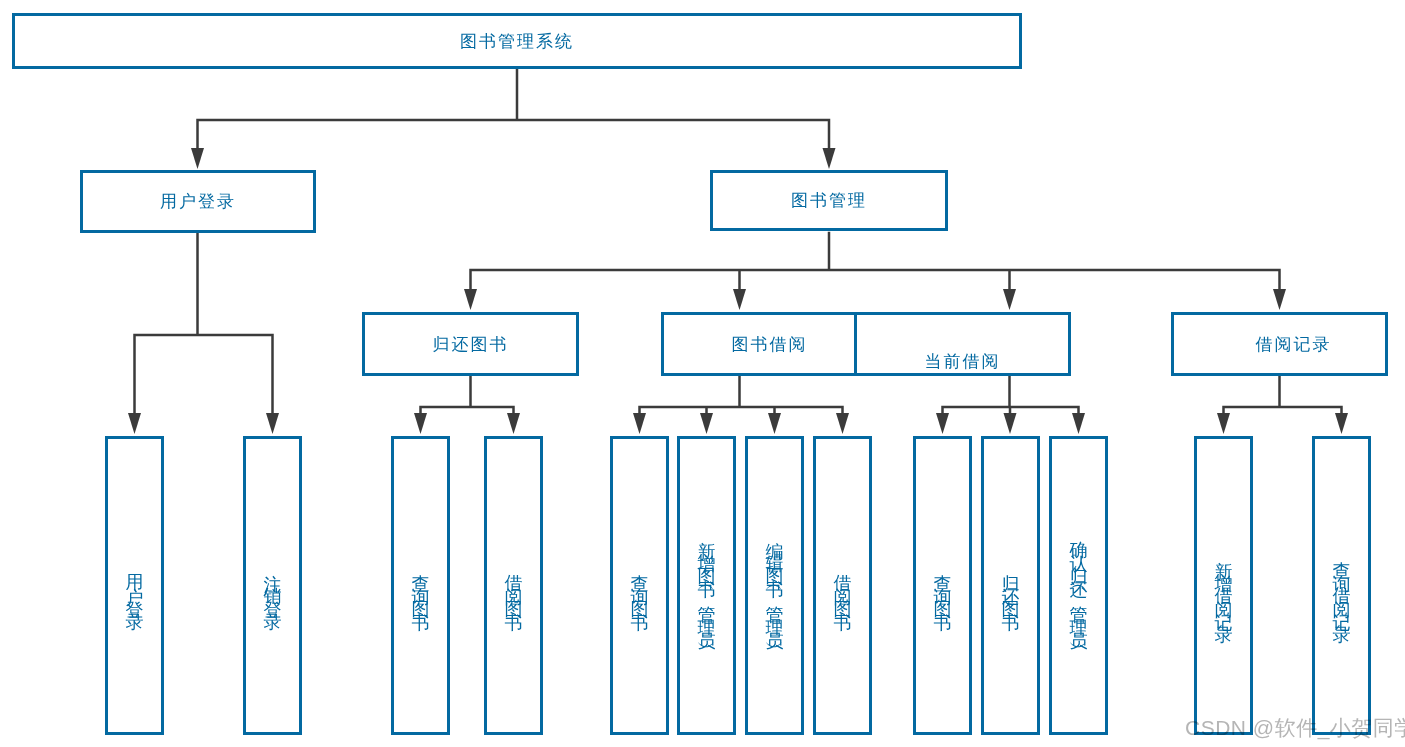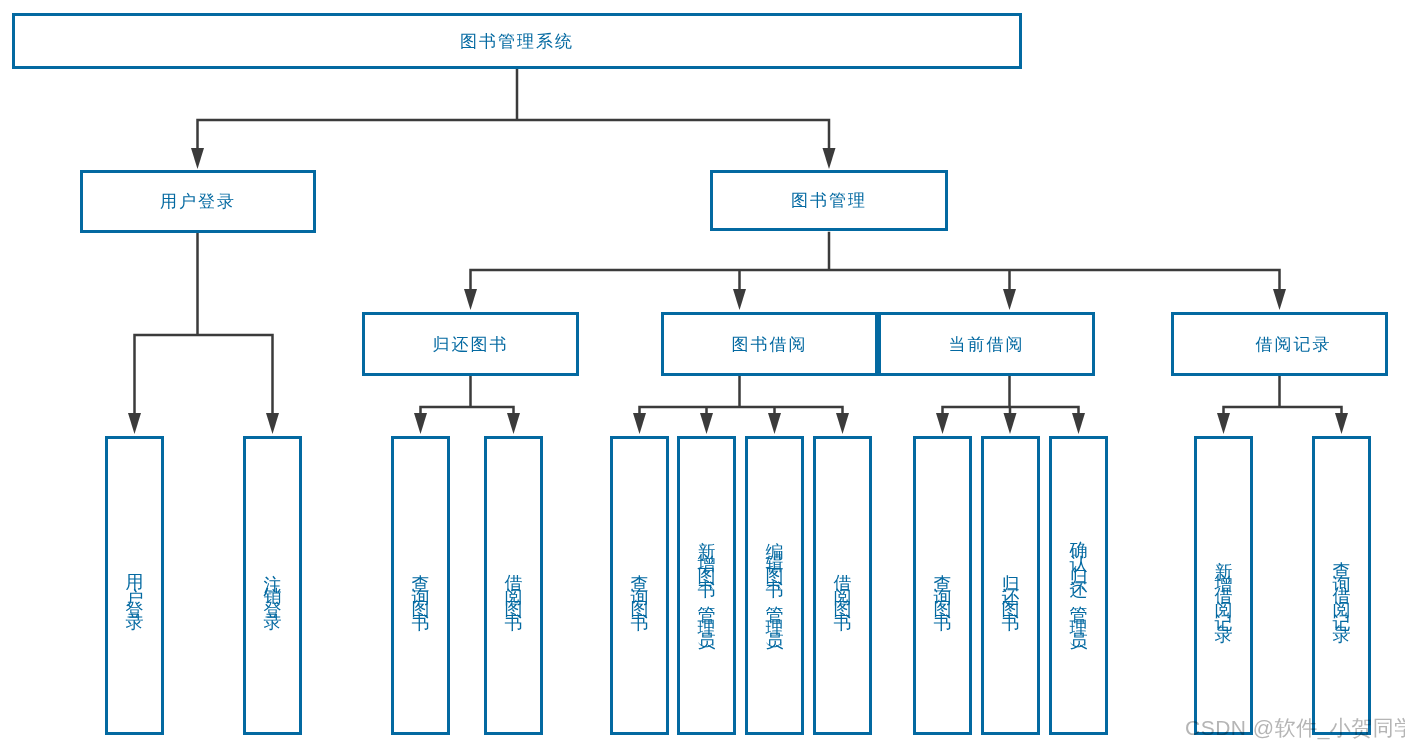--- a/index.html
+++ b/index.html
@@ -26,21 +26,21 @@
     text-orientation:upright;
     letter-spacing:13px;
     line-height:1;
     top:436px;width:59px;height:299px;
   }
   
   .root-box{left:12px;top:13px;width:1010px;height:56px;}
   .l2-0{left:80px;top:170px;width:236px;height:63px;}
   .l2-1{left:710px;top:170px;width:238px;height:61px;}
   .l3{top:312px;width:217px;height:64px;}
-  .l3-0{left:362px;} .l3-1{left:631px;margin-left:30px;} .l3-2{left:878px;} .l3-3{left:1171px;padding-left:28px;}
+  .l3-0{left:362px;} .l3-1{left:631px;margin-left:30px;} .l3-2{left:854px;align-items:flex-end;} .l3-3{left:1171px;padding-left:28px;}
   .lf-0{left:105px;}  .lf-1{left:243px;}
   .lf-2{left:391px;}  .lf-3{left:484px;}
   .lf-4{left:610px;}  .lf-5{left:677px;}  .lf-6{left:745px;}  .lf-7{left:813px;}
   .lf-8{left:913px;}  .lf-9{left:981px;}  .lf-10{left:1049px;}
   .lf-11{left:1194px;}.lf-12{left:1312px;}
   #watermark{
     position:absolute;left:1185px;top:714px;
     font-size:21px;color:#b5b5b5;letter-spacing:0.5px;
     white-space:nowrap;
     mix-blend-mode:multiply;

